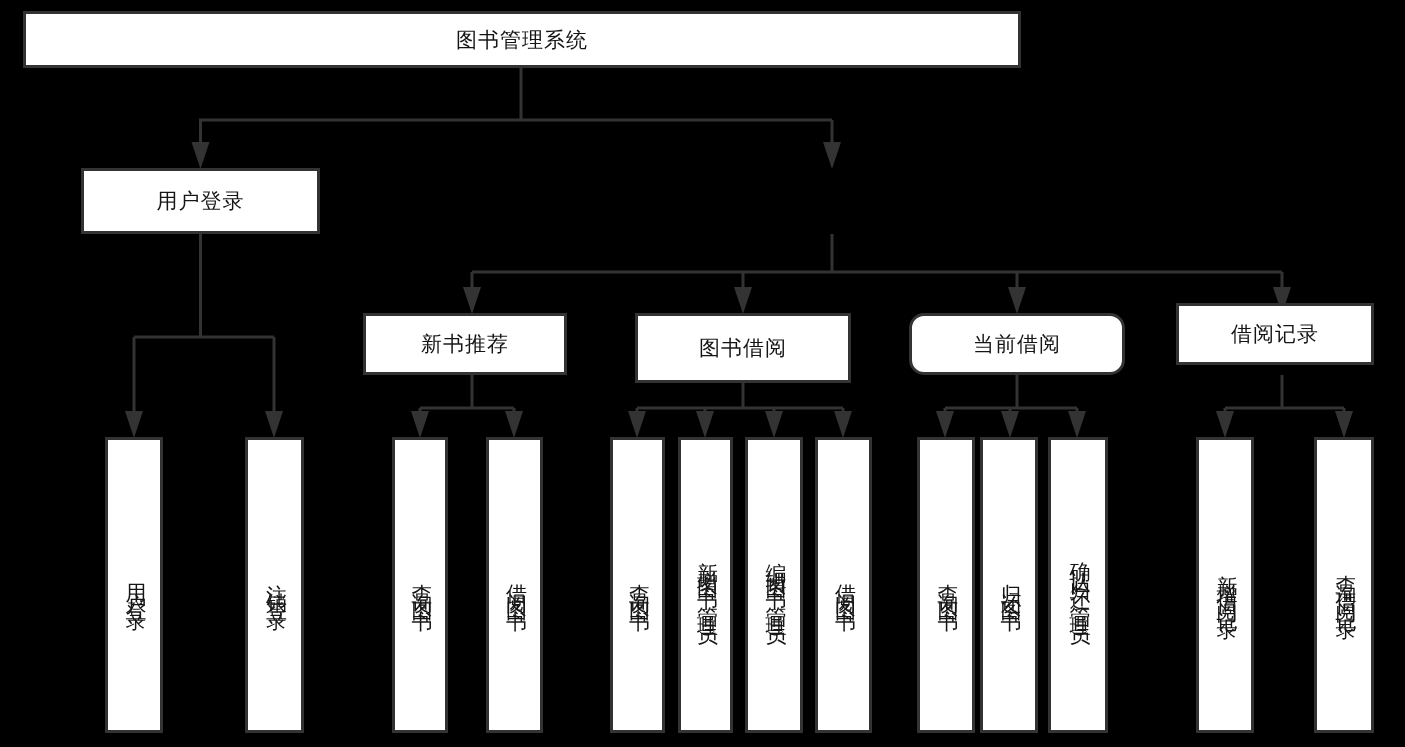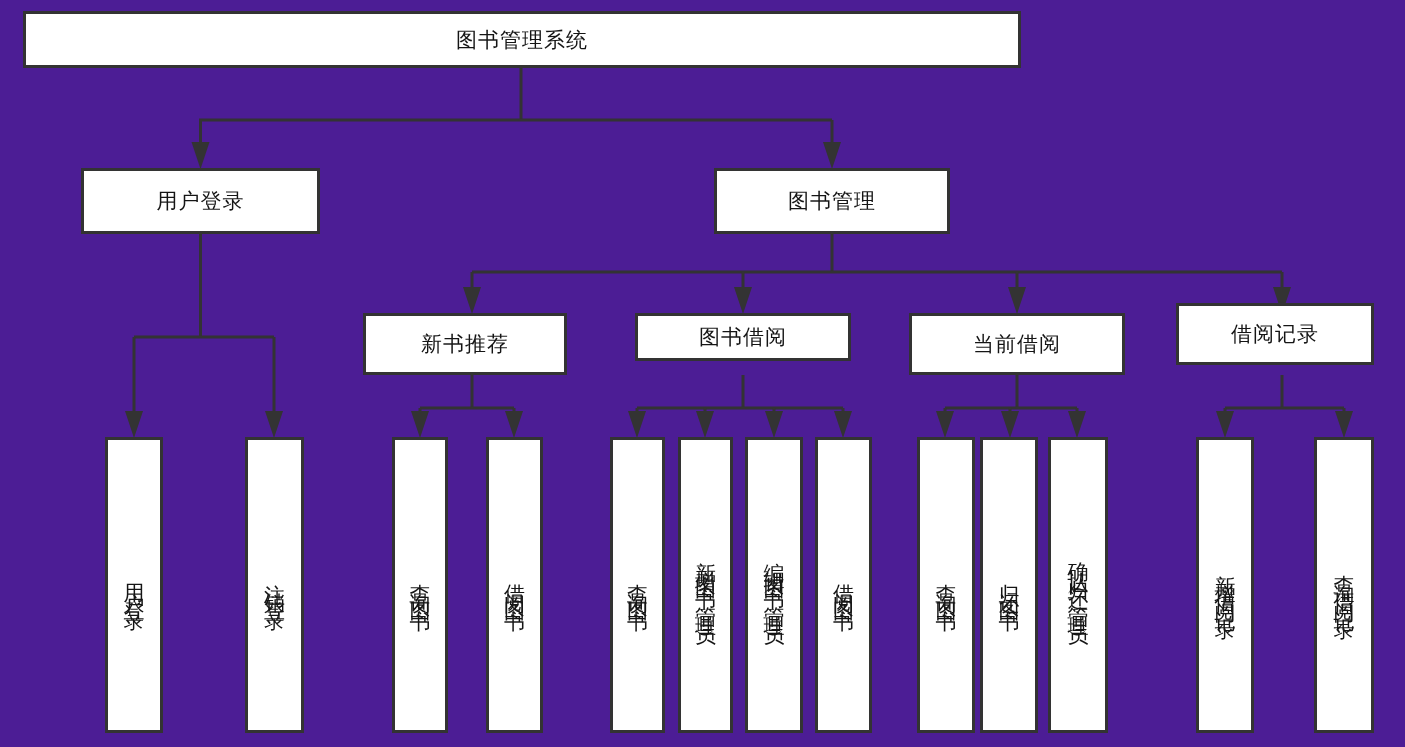--- a/index.html
+++ b/index.html
@@ -1,21 +1,21 @@
 <!DOCTYPE html>
 <html><head>
 <meta charset="utf-8">
 <style>
   html,body{margin:0;padding:0;background:#ffffff;}
   .stage{
     position:relative;
     width:1405px;height:747px;
-    background:#4c1d95;
+    background:#000000;
     overflow:hidden;
-    font-family:Liberation Serif, serif;
+    font-family:Liberation Mono, monospace;
   }
   svg.connectors{position:absolute;left:0;top:0;}
   .node{
     position:absolute;
     box-sizing:border-box;
     background:#ffffff;
     border:3px solid #333333;
     display:flex;
     align-items:center;
     justify-content:center;
@@ -116,25 +116,24 @@
       <path d="M1225 408 V414" fill="none"></path>
       <polygon points="1225,438 1216,411 1234,411" stroke="none"></polygon>
       <path d="M1344 408 V414" fill="none"></path>
       <polygon points="1344,438 1335,411 1353,411" stroke="none"></polygon>
     </g>
   </svg>
 
   <div class="node h" style="left:23px;top:11px;width:998px;height:57px;">图书管理系统</div>
 
   <div class="node h" style="left:81px;top:168px;width:239px;height:66px;">用户登录</div>
-  <div class="node h" style="left:714px;top:168px;width:236px;height:66px;">图书管理</div>
 
   <div class="node h" style="left:363px;top:313px;width:204px;height:62px;">新书推荐</div>
-  <div class="node h" style="left:635px;top:313px;width:216px;height:48px;">图书借阅</div>
-  <div class="node h" style="left:909px;top:313px;width:216px;height:62px;">当前借阅</div>
+  <div class="node h" style="left:635px;top:313px;width:216px;height:70px;">图书借阅</div>
+  <div class="node h" style="left:909px;top:313px;width:216px;height:62px;border-radius:15px;">当前借阅</div>
   <div class="node h" style="left:1176px;top:303px;width:198px;height:62px;">借阅记录</div>
 
   <div class="node v" style="left:105px;top:437px;width:58px;height:296px;">用户登录</div>
   <div class="node v" style="left:245px;top:437px;width:59px;height:296px;">注销登录</div>
 
   <div class="node v" style="left:392px;top:437px;width:56px;height:296px;">查询图书</div>
   <div class="node v" style="left:486px;top:437px;width:57px;height:296px;">借阅图书</div>
 
   <div class="node v" style="left:610px;top:437px;width:55px;height:296px;">查询图书</div>
   <div class="node v" style="left:678px;top:437px;width:55px;height:296px;">新增图书（管理员）</div>

